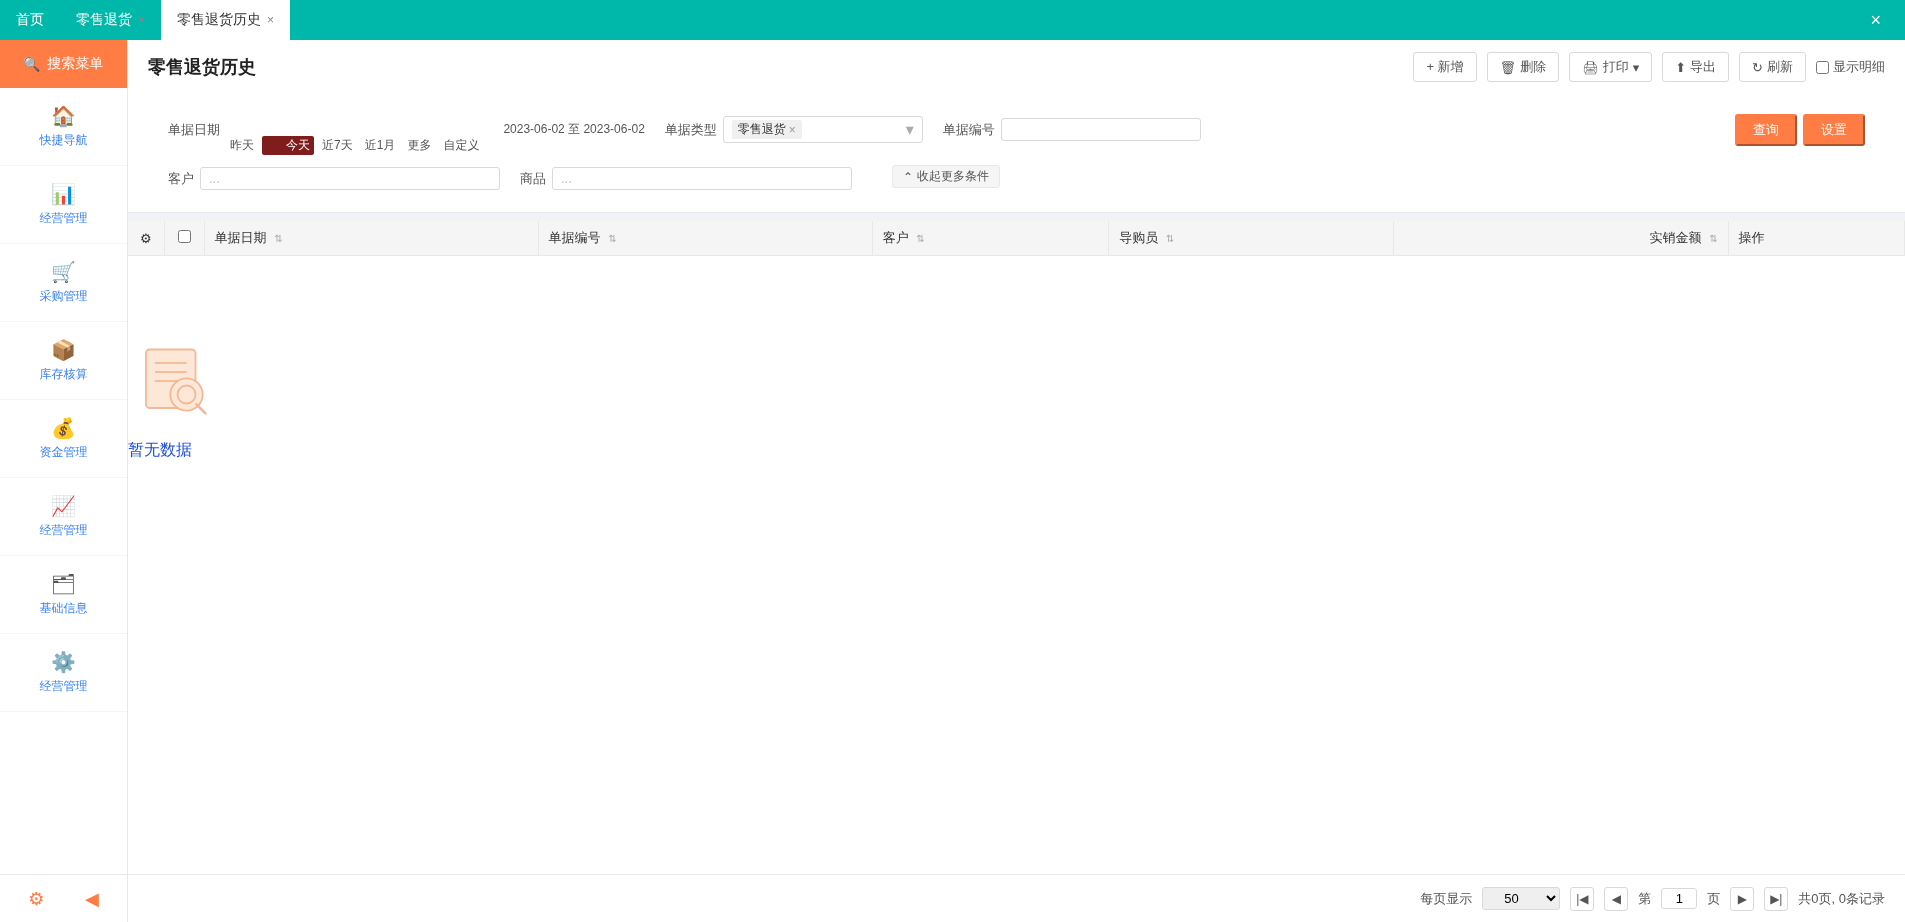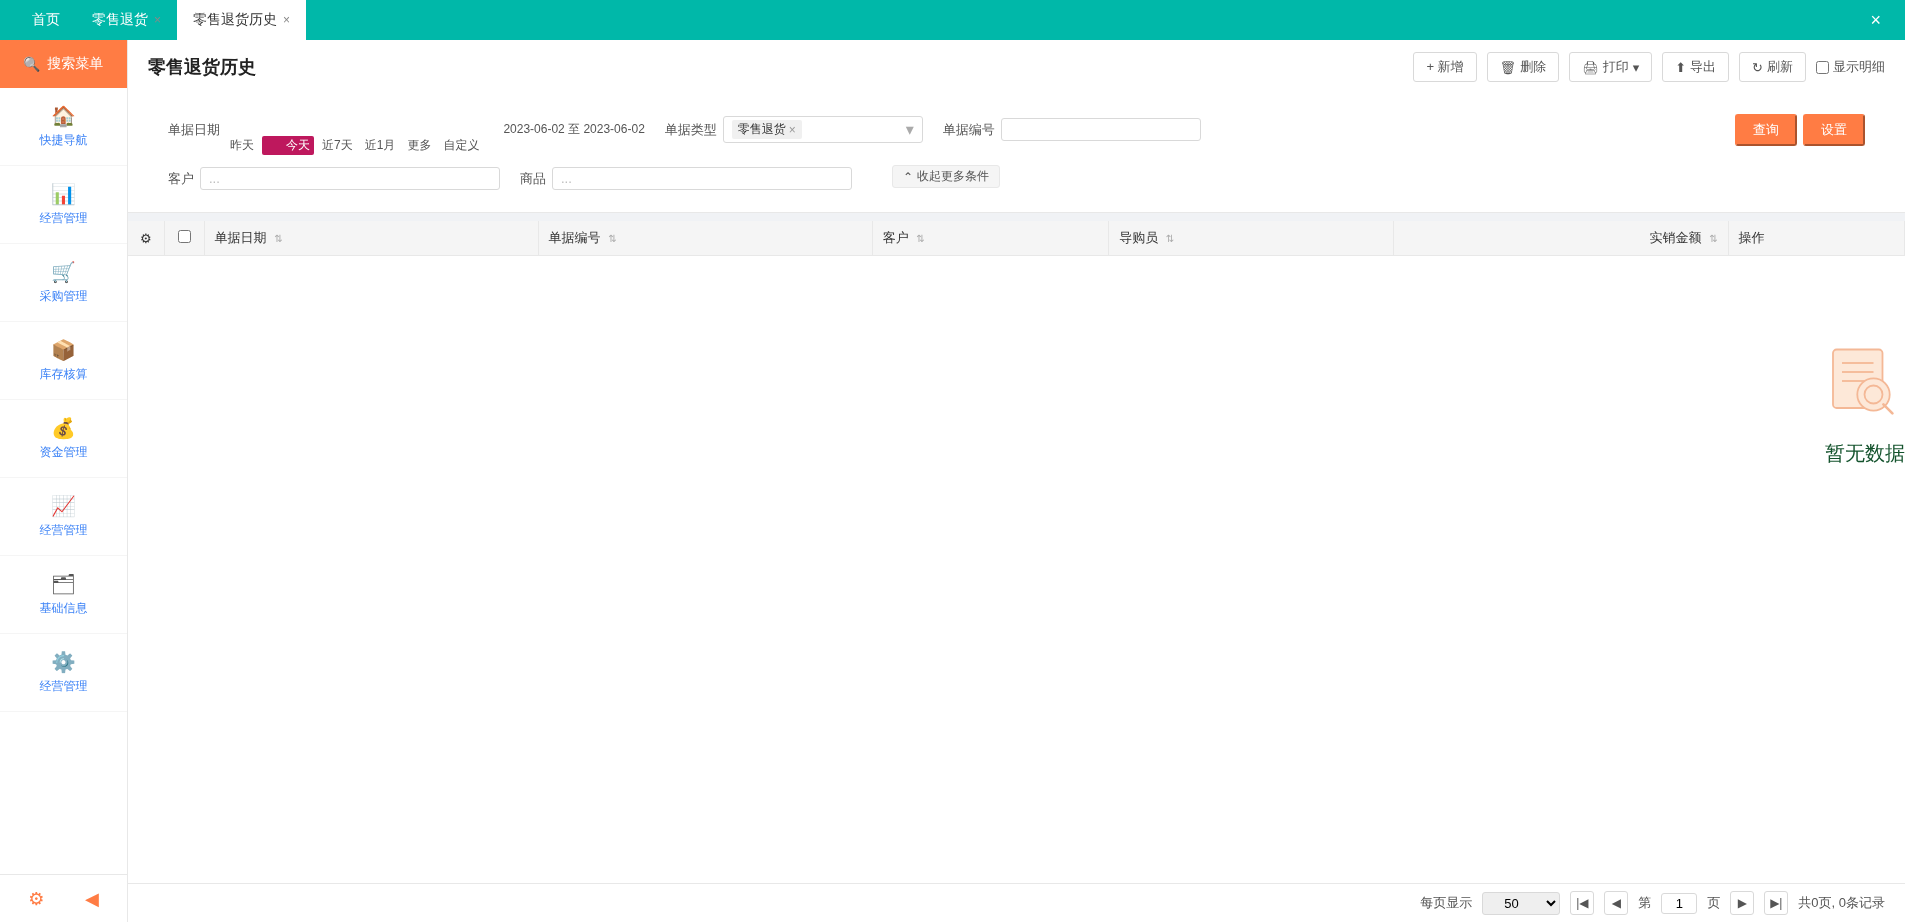--- a/index.html
+++ b/index.html
@@ -11,21 +11,20 @@
       background: #00b8a9;
       display: flex;
       align-items: center;
       padding: 0 0 0 0;
     }
     .top-bar-tabs {
       display: flex;
       align-items: center;
       flex: 1;
       height: 100%;
-      padding-left: 16px;
     }
     .tab-item {
       height: 100%;
       display: flex;
       align-items: center;
       padding: 0 16px;
       font-size: 14px;
       cursor: pointer;
       color: #fff;
       white-space: nowrap;
@@ -217,21 +216,21 @@
       gap: 4px;
     }
     .date-opt {
       font-size: 12px;
       color: #555;
       cursor: pointer;
       padding: 1px 4px;
       margin-top: 32px;
     }
     .date-opt.active {
-      background: #be185d;
+      background: #7f1d1d;
       color: #fff;
       border-radius: 2px;
       padding-left: 24px;
     }
     .date-range {
       font-size: 12px;
       color: #555;
     }
     .filter-select {
       display: flex;
@@ -321,35 +320,35 @@
       width: 40px;
       text-align: center !important;
     }
     .th-settings {
       width: 36px;
       text-align: center !important;
     }
     .empty-state {
       display: flex;
       flex-direction: column;
-      align-items: flex-end;
+      align-items: flex-start;
       justify-content: center;
       padding: 80px 0;
-      color: #14532d;
-      font-size: 20px;
+      color: #1d4ed8;
+      font-size: 16px;
     }
     .empty-icon {
       width: 90px;
       height: 90px;
       margin-bottom: 14px;
     }
 
     
     .pagination-bar {
-      height: 39px;
+      height: 48px;
       background: #fff;
       border-top: 1px solid #e8e8e8;
       display: flex;
       align-items: center;
       justify-content: flex-end;
       padding: 0 20px;
       gap: 10px;
       font-size: 13px;
       color: #555;
     }

